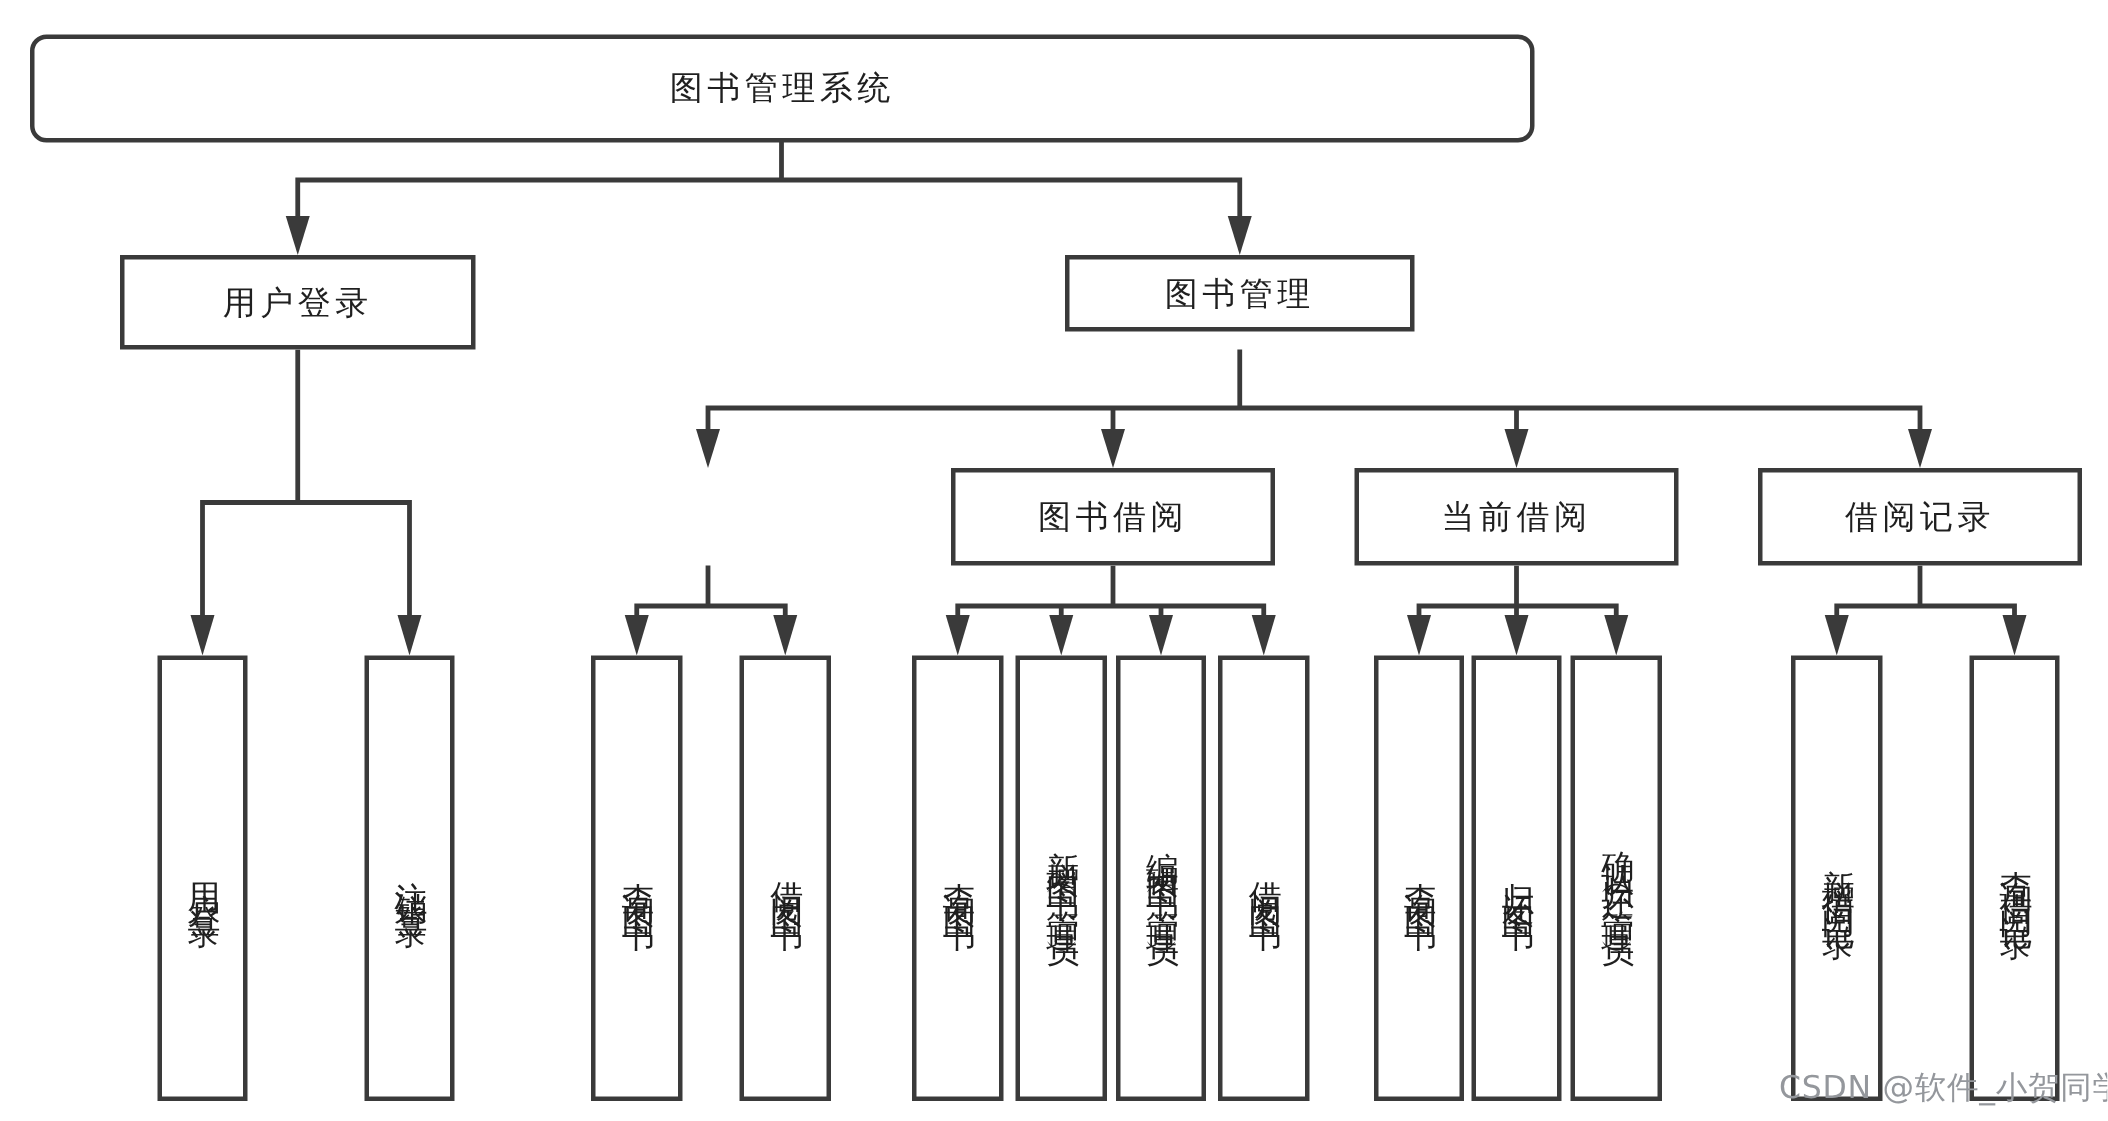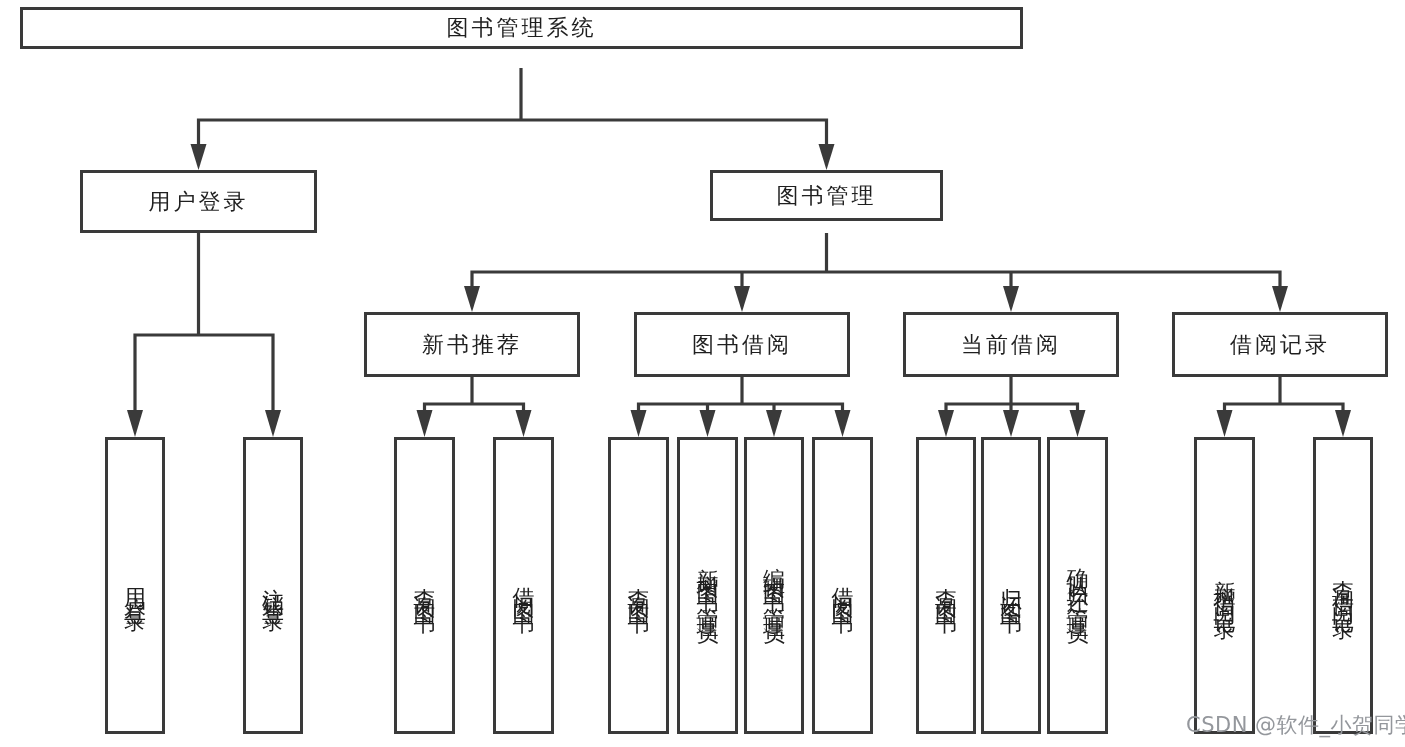--- a/index.html
+++ b/index.html
@@ -105,34 +105,31 @@
       <polygon points="766,410 782,410 774,437"></polygon>
       <polygon points="834.5,410 850.5,410 842.5,437"></polygon>
       <polygon points="938,410 954,410 946,437"></polygon>
       <polygon points="1003,410 1019,410 1011,437"></polygon>
       <polygon points="1069.5,410 1085.5,410 1077.5,437"></polygon>
       <polygon points="1216.5,410 1232.5,410 1224.5,437"></polygon>
       <polygon points="1335,410 1351,410 1343,437"></polygon>
     </g>
   </svg>
 
-  <div class="node" style="left:20px; top:7px; width:1003px; height:42px;">
+  <div class="node" style="left:20px; top:23px; width:1003px; height:72px;border-radius:11px;">
     <span class="hlabel">图书管理系统</span>
   </div>
 
   <div class="node" style="left:80px; top:170px; width:237px; height:63px;">
     <span class="hlabel">用户登录</span>
   </div>
   <div class="node" style="left:710px; top:170px; width:233px; height:51px;">
     <span class="hlabel">图书管理</span>
   </div>
 
-  <div class="node" style="left:364px; top:312px; width:216px; height:65px;">
-    <span class="hlabel">新书推荐</span>
-  </div>
   <div class="node" style="left:634px; top:312px; width:216px; height:65px;">
     <span class="hlabel">图书借阅</span>
   </div>
   <div class="node" style="left:903px; top:312px; width:216px; height:65px;">
     <span class="hlabel">当前借阅</span>
   </div>
   <div class="node" style="left:1172px; top:312px; width:216px; height:65px;">
     <span class="hlabel">借阅记录</span>
   </div>
 

